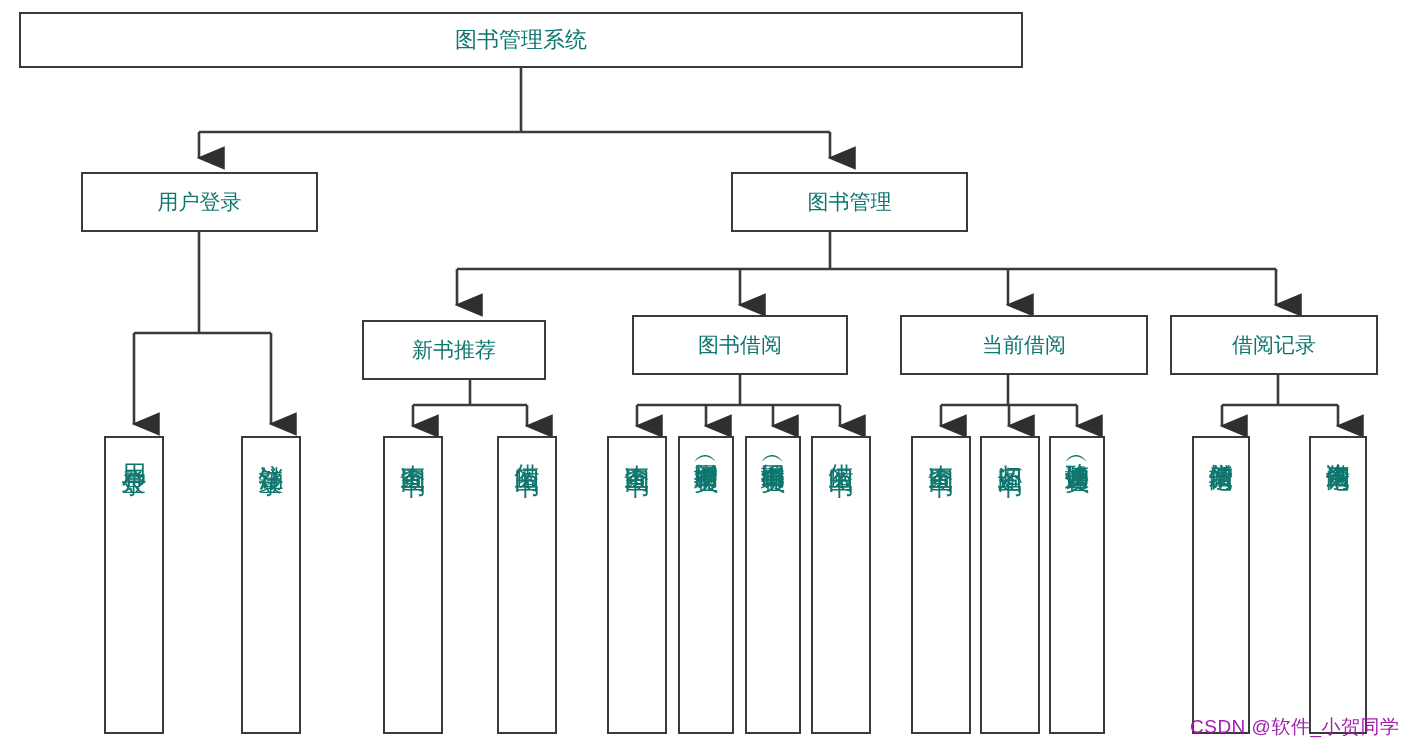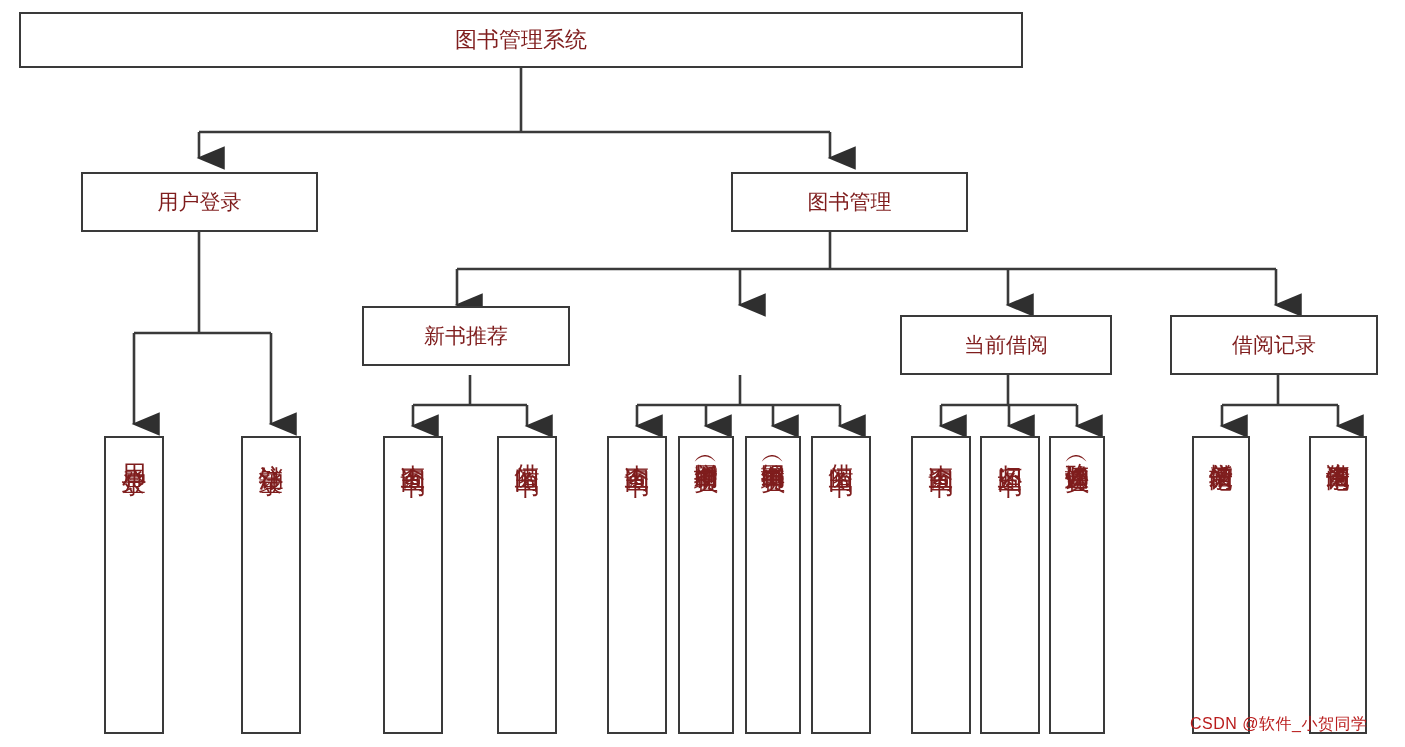--- a/index.html
+++ b/index.html
@@ -29,21 +29,21 @@
     position: absolute;
     box-sizing: border-box;
     border: 2px solid #3a3a3a;
     background: #ffffff;
     display: flex;
     align-items: center;
     justify-content: center;
     color: #2b2b2b;
   }
   .node-label {
-    color: #7f1d1d;
+    color: #0f766e;
     line-height: 1.18;
     text-align: center;
     white-space: nowrap;
   }
   
   .node.h .node-label {
     font-size: 21px;
     writing-mode: horizontal-tb;
   }
   .node.root .node-label {
@@ -61,22 +61,22 @@
     letter-spacing: 3px;
     line-height: 1;
     white-space: nowrap;
   }
   .node.v.small .node-label {
     font-size: 24px;
     letter-spacing: 1px;
   }
   .watermark {
     position: absolute;
-    color: #b91c1c;
-    font-size: 16px;
+    color: #a21caf;
+    font-size: 19px;
     white-space: nowrap;
     letter-spacing: 0.5px;
   }
 </style>
 </head>
 <body>
 
 <div id="canvas">
 
   <svg class="connectors" viewBox="0 0 1405 747" xmlns="http://www.w3.org/2000/svg">
@@ -133,24 +133,27 @@
     <span class="node-label">图书管理系统</span>
   </div>
 
   <div class="node h" style="left:81px; top:172px; width:237px; height:60px;">
     <span class="node-label">用户登录</span>
   </div>
   <div class="node h" style="left:712px; top:172px; width:237px; height:60px;margin-left:19px;">
     <span class="node-label">图书管理</span>
   </div>
 
-  <div class="node h" style="left:362px; top:306px; width:208px; height:60px;">
+  <div class="node h" style="left:362px; top:320px; width:184px; height:60px;">
     <span class="node-label">新书推荐</span>
   </div>
-  <div class="node h" style="left:900px; top:315px; width:212px; height:60px;font-family:Liberation Serif, serif;">
+  <div class="node h" style="left:632px; top:315px; width:216px; height:60px;">
+    <span class="node-label">图书借阅</span>
+  </div>
+  <div class="node h" style="left:900px; top:315px; width:248px; height:60px;font-family:Liberation Serif, serif;">
     <span class="node-label">当前借阅</span>
   </div>
   <div class="node h" style="left:1170px; top:315px; width:208px; height:60px;">
     <span class="node-label">借阅记录</span>
   </div>
 
   <div class="node v" style="left:104px; top:436px; width:60px; height:298px;">
     <span class="node-label">用户登录</span>
   </div>
   <div class="node v" style="left:241px; top:436px; width:60px; height:298px;">

